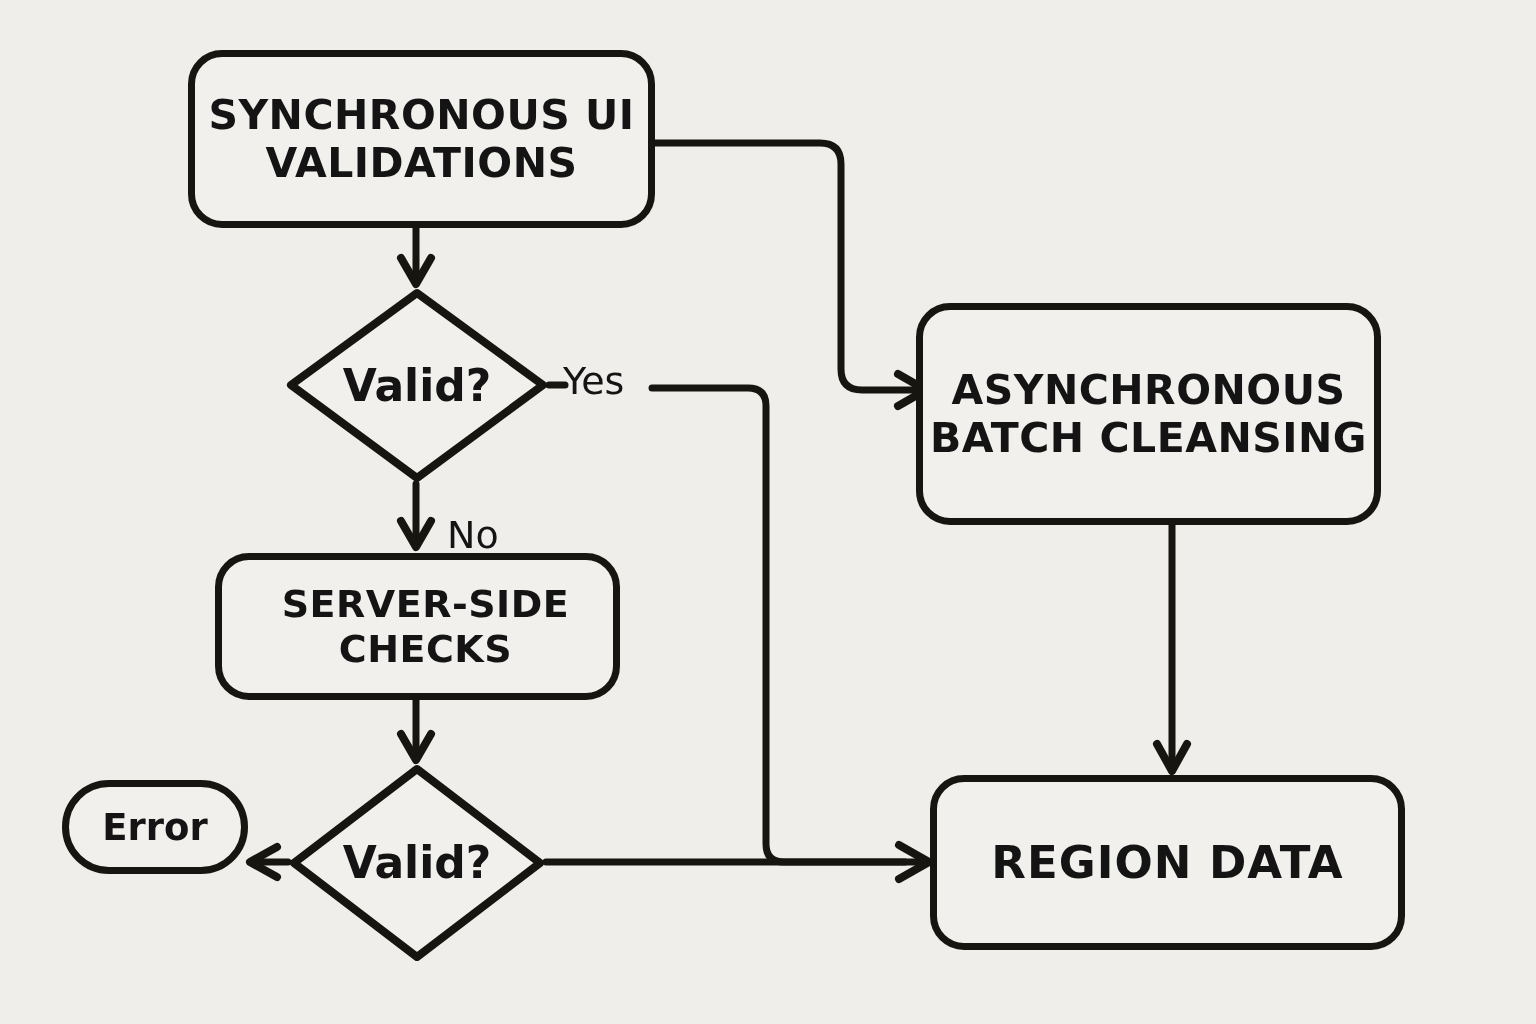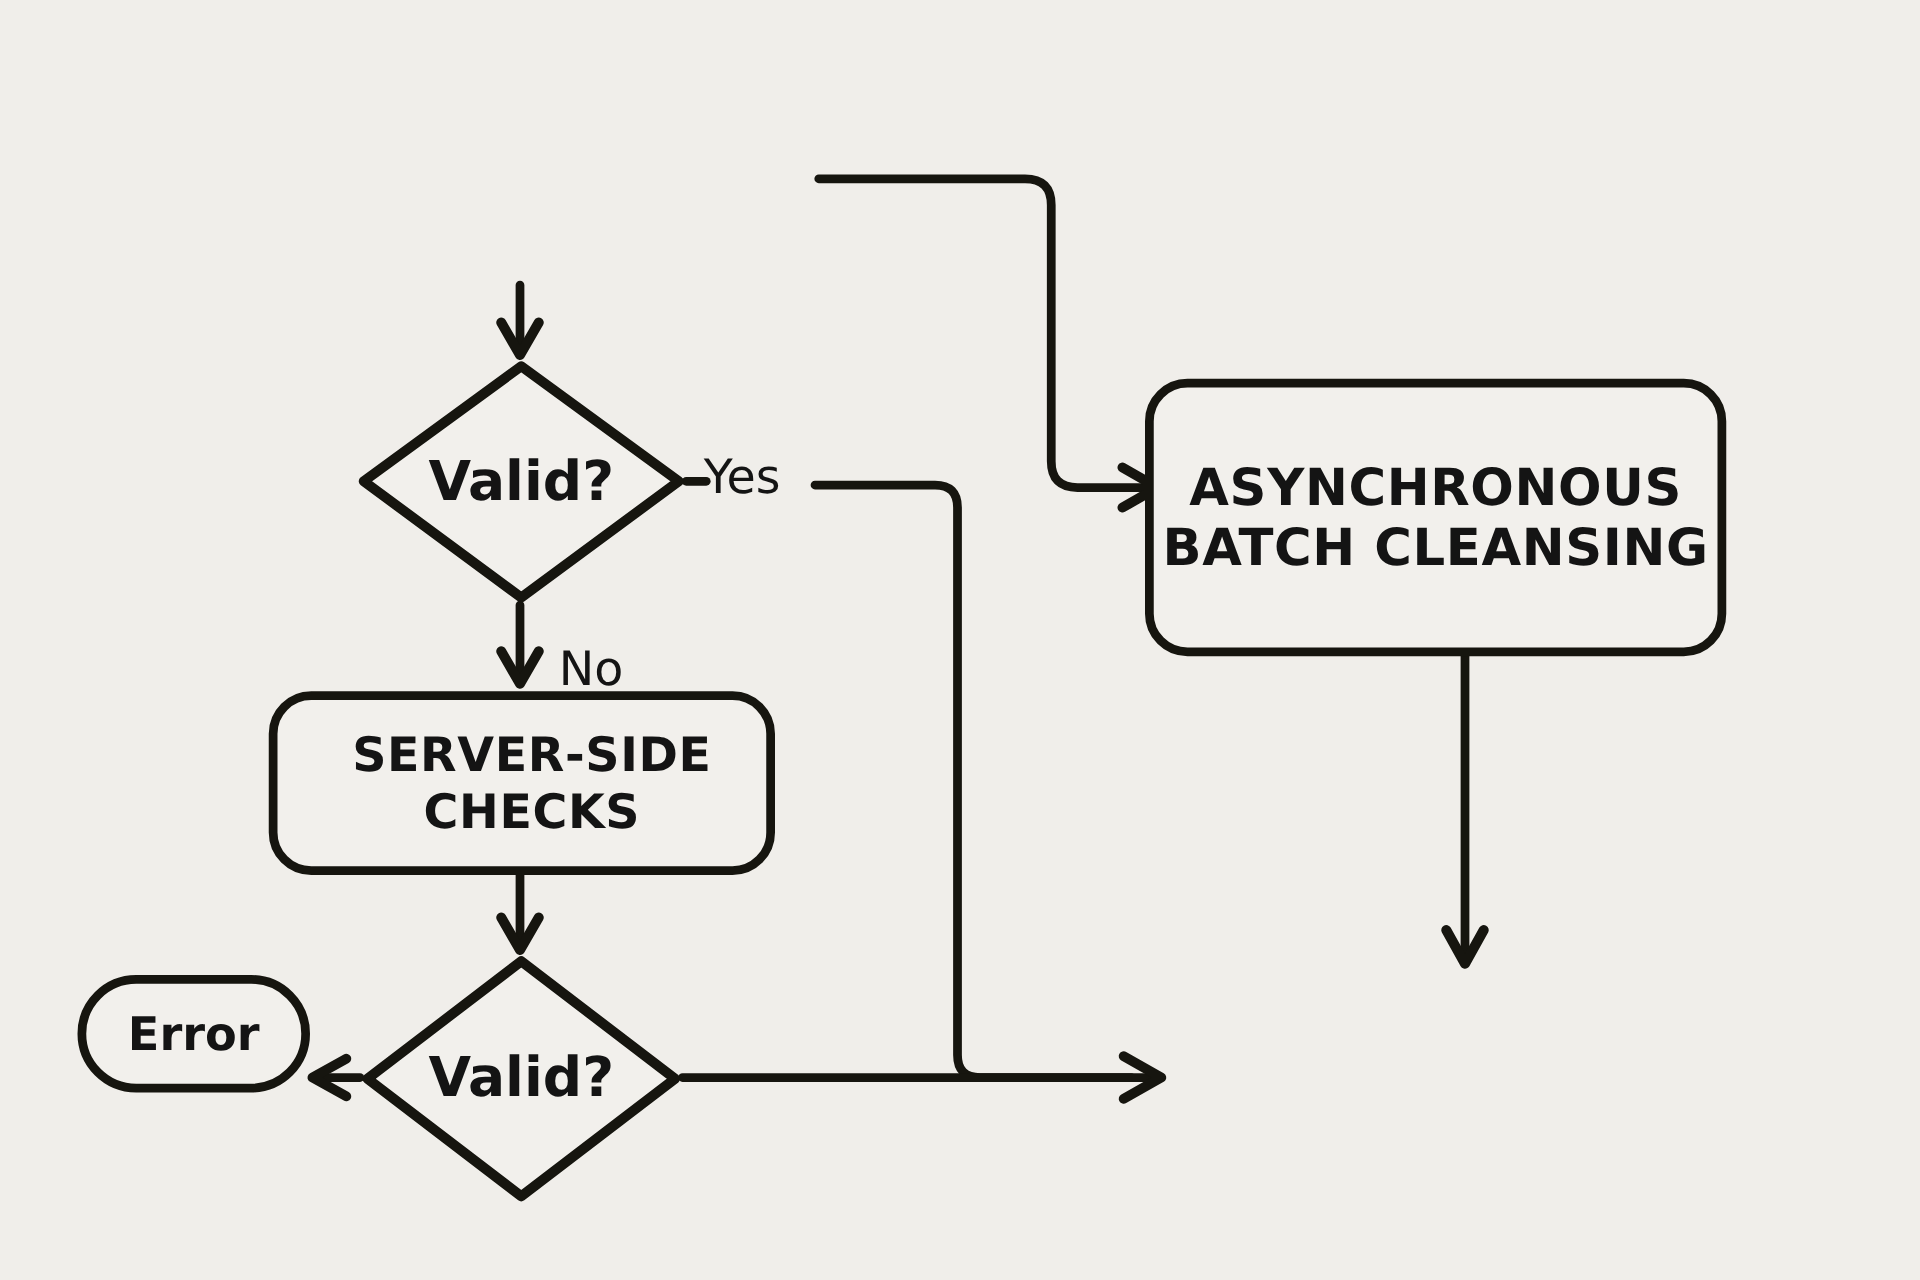--- a/index.html
+++ b/index.html
@@ -163,20 +163,23 @@
       <path class="wire" d="M 546 862 L 925 862"></path>
       <path class="head" d="M 899 845 L 929 862 L 899 879"></path>
     </g>
 
     <g>
       <path class="wire" d="M 1172 478 L 1172 768"></path>
       <path class="head" d="M 1157 744 L 1172 771 L 1187 744"></path>
     </g>
   </svg>
 
+  <div class="node node-box" id="node-sync">
+    <span class="label">Synchronous UI Validations</span>
+  </div>
 
   <div class="node node-diamond" id="node-valid-1">
     <svg class="dia-svg" viewBox="0 0 264 197" preserveAspectRatio="none" xmlns="http://www.w3.org/2000/svg">
       <polygon points="132,6 258,98 132,191 6,98" fill="#f2f0ec" stroke="#16150f" stroke-width="8" stroke-linejoin="round" vector-effect="non-scaling-stroke"></polygon>
     </svg>
     <span class="label">Valid?</span>
   </div>
 
   <div class="node node-box" id="node-server">
     <span class="label">Server-Side Checks</span>
@@ -190,17 +193,20 @@
   </div>
 
   <div class="node node-pill" id="node-error">
     <span class="label">Error</span>
   </div>
 
   <div class="node node-box" id="node-async">
     <span class="label">Asynchronous Batch Cleansing</span>
   </div>
 
+  <div class="node node-box" id="node-region">
+    <span class="label">Region Data</span>
+  </div>
 
   <span class="edge-label" id="edge-label-yes">Yes</span>
   <span class="edge-label" id="edge-label-no">No</span>
 
 </div>
 
 </body></html>

